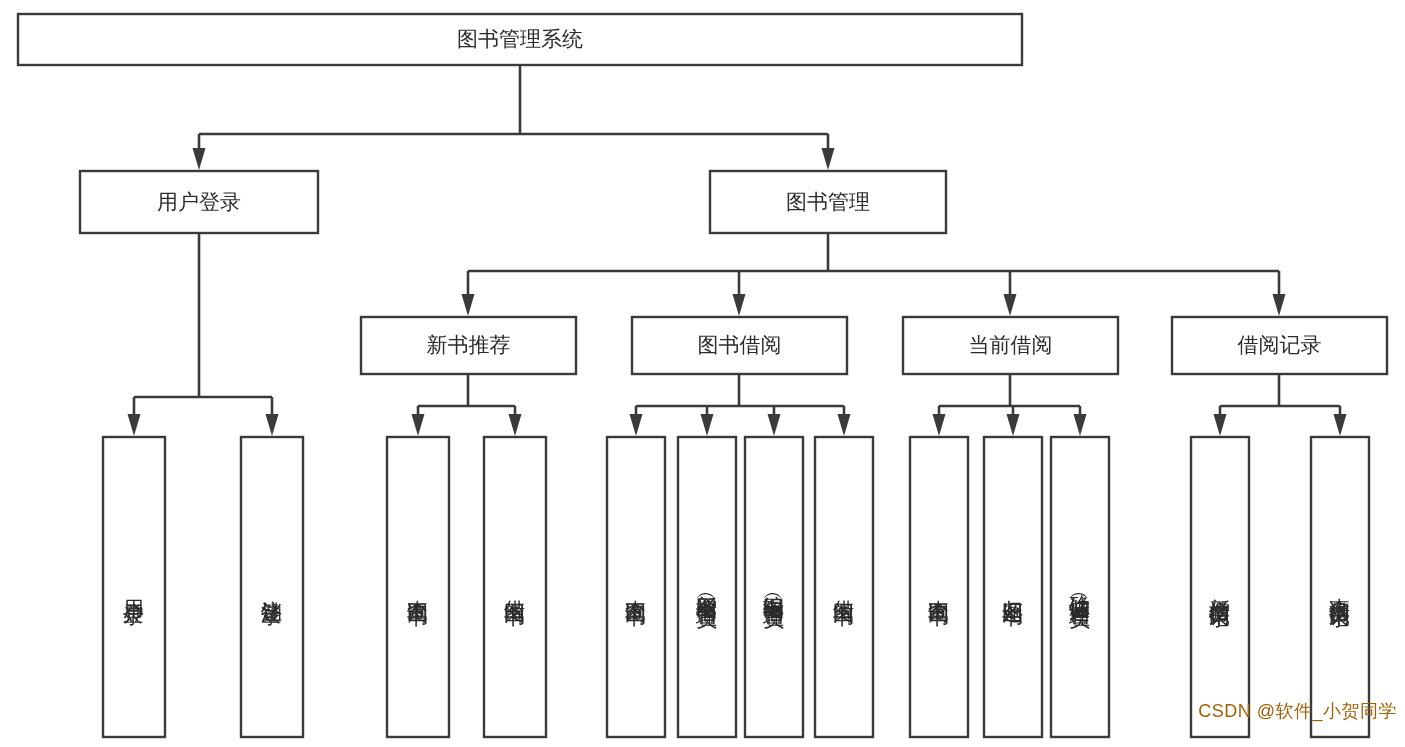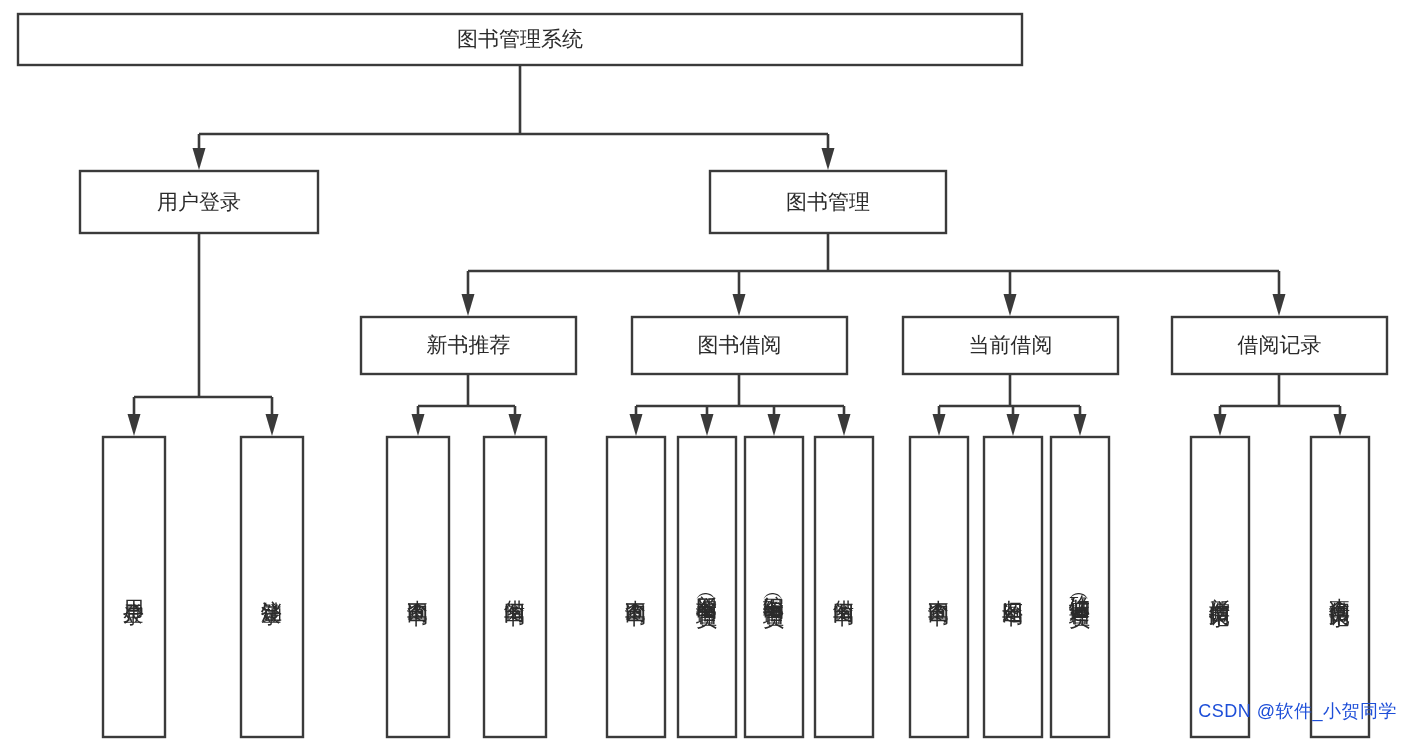--- a/index.html
+++ b/index.html
@@ -60,21 +60,21 @@
     line-height: 1;
     white-space: nowrap;
     pointer-events: none;
   }
   .watermark {
     position: absolute;
     right: 8px;
     bottom: 7px;
     font-family: "Liberation Sans", "DejaVu Sans", sans-serif;
     font-size: 18px;
-    color: #1d4ed8;
+    color: #a16207;
     white-space: nowrap;
     letter-spacing: 0.5px;
   }
 </style>
 </head>
 <body>
 
 <div id="diagram-root">
   <svg class="diagram" id="diagram-svg" viewBox="0 0 1405 747">
       <g>

